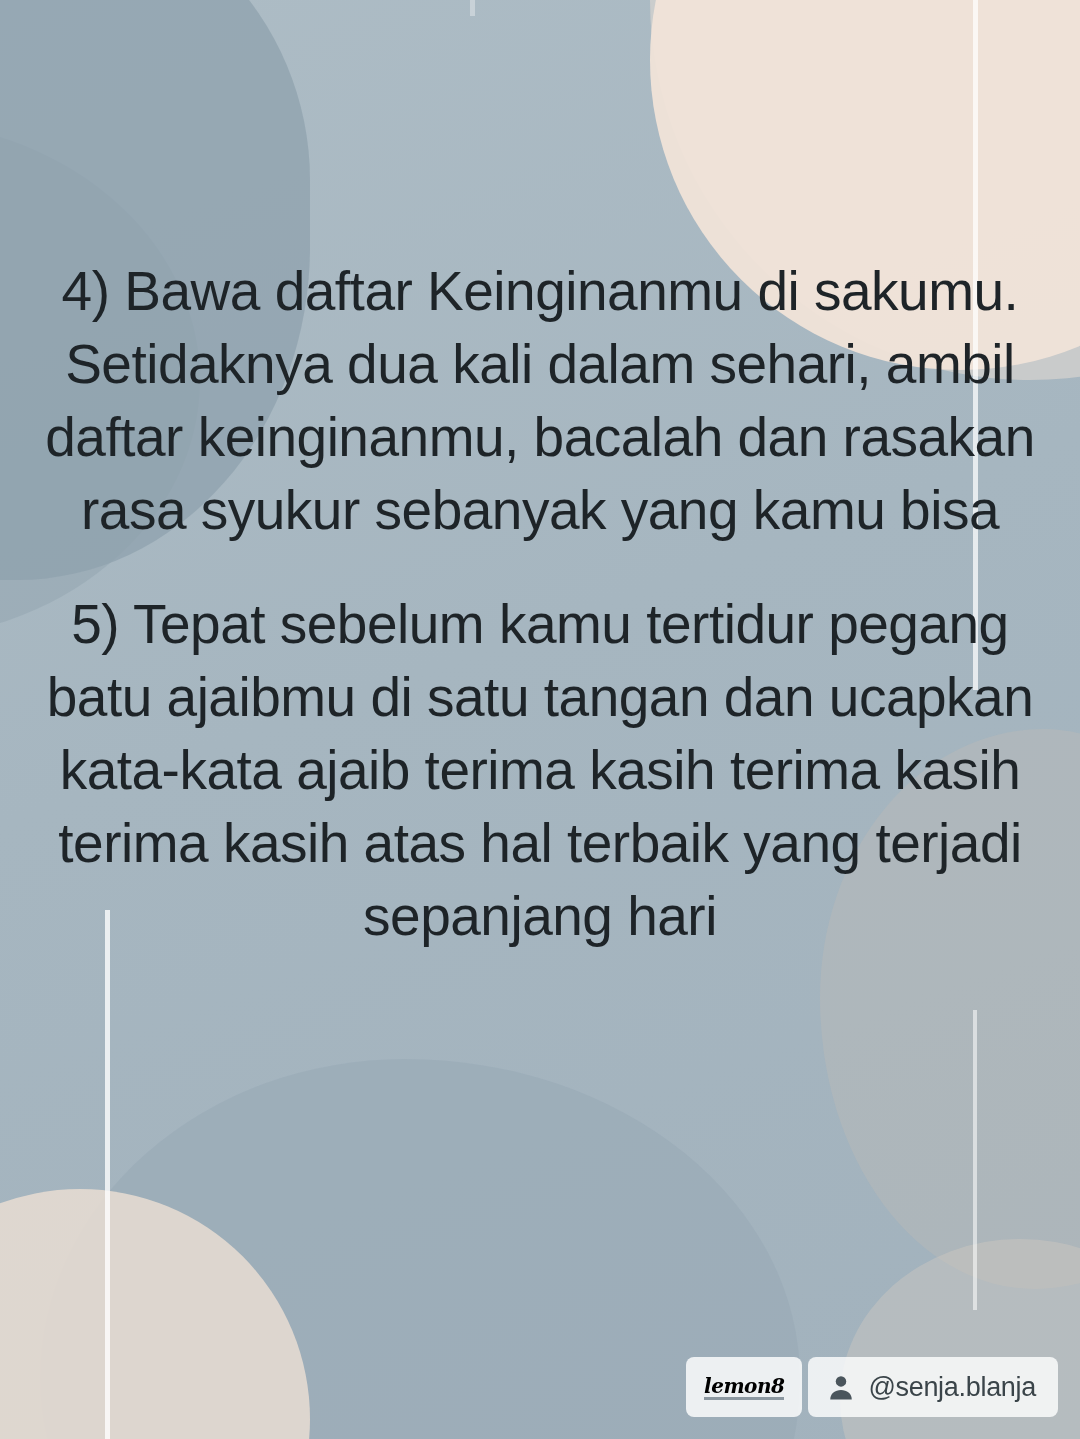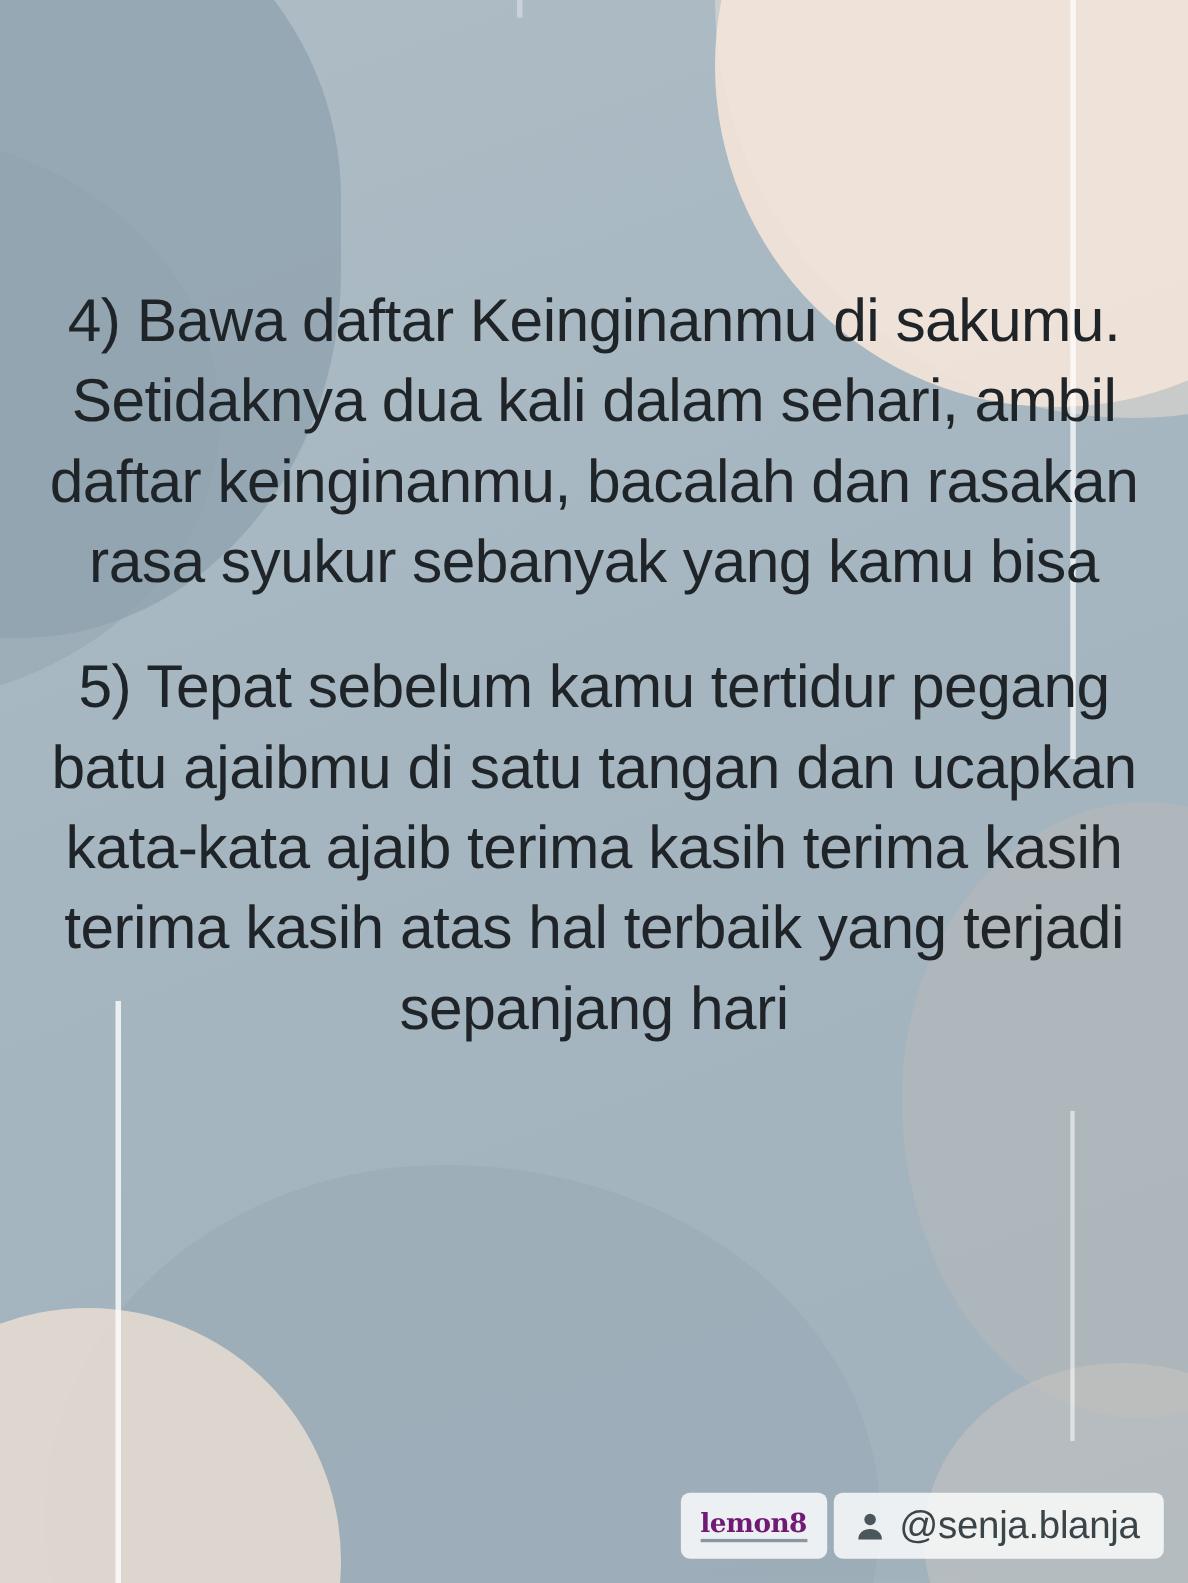--- a/index.html
+++ b/index.html
@@ -149,42 +149,43 @@
   .wm-logo {
     background: rgba(255,255,255,0.82);
     border-radius: 8px;
     display: flex;
     align-items: center;
     justify-content: center;
     padding: 0 18px;
   }
   .wm-logo-text {
     font-family: "DejaVu Serif", serif;
+    font-style: italic;
     font-weight: bold;
-    font-size: 24px;
-    color: #701a75;
+    font-size: 20px;
+    color: #000000;
     letter-spacing: -0.5px;
     border-bottom: 3px solid #8b97a0;
     line-height: 1.1;
   }
   .wm-user {
     background: rgba(255,255,255,0.80);
     border-radius: 8px;
     display: flex;
     align-items: center;
     gap: 12px;
     padding: 0 22px 0 18px;
   }
   .wm-avatar {
     width: 30px;
     height: 30px;
     display: block;
   }
   .wm-handle {
-    font-size: 35px;
+    font-size: 27px;
     color: #3a4449;
     letter-spacing: -0.3px;
   }
 </style>
 </head>
 <body>
 
 <div id="canvas">
 
   <div class="bg-base"></div>

